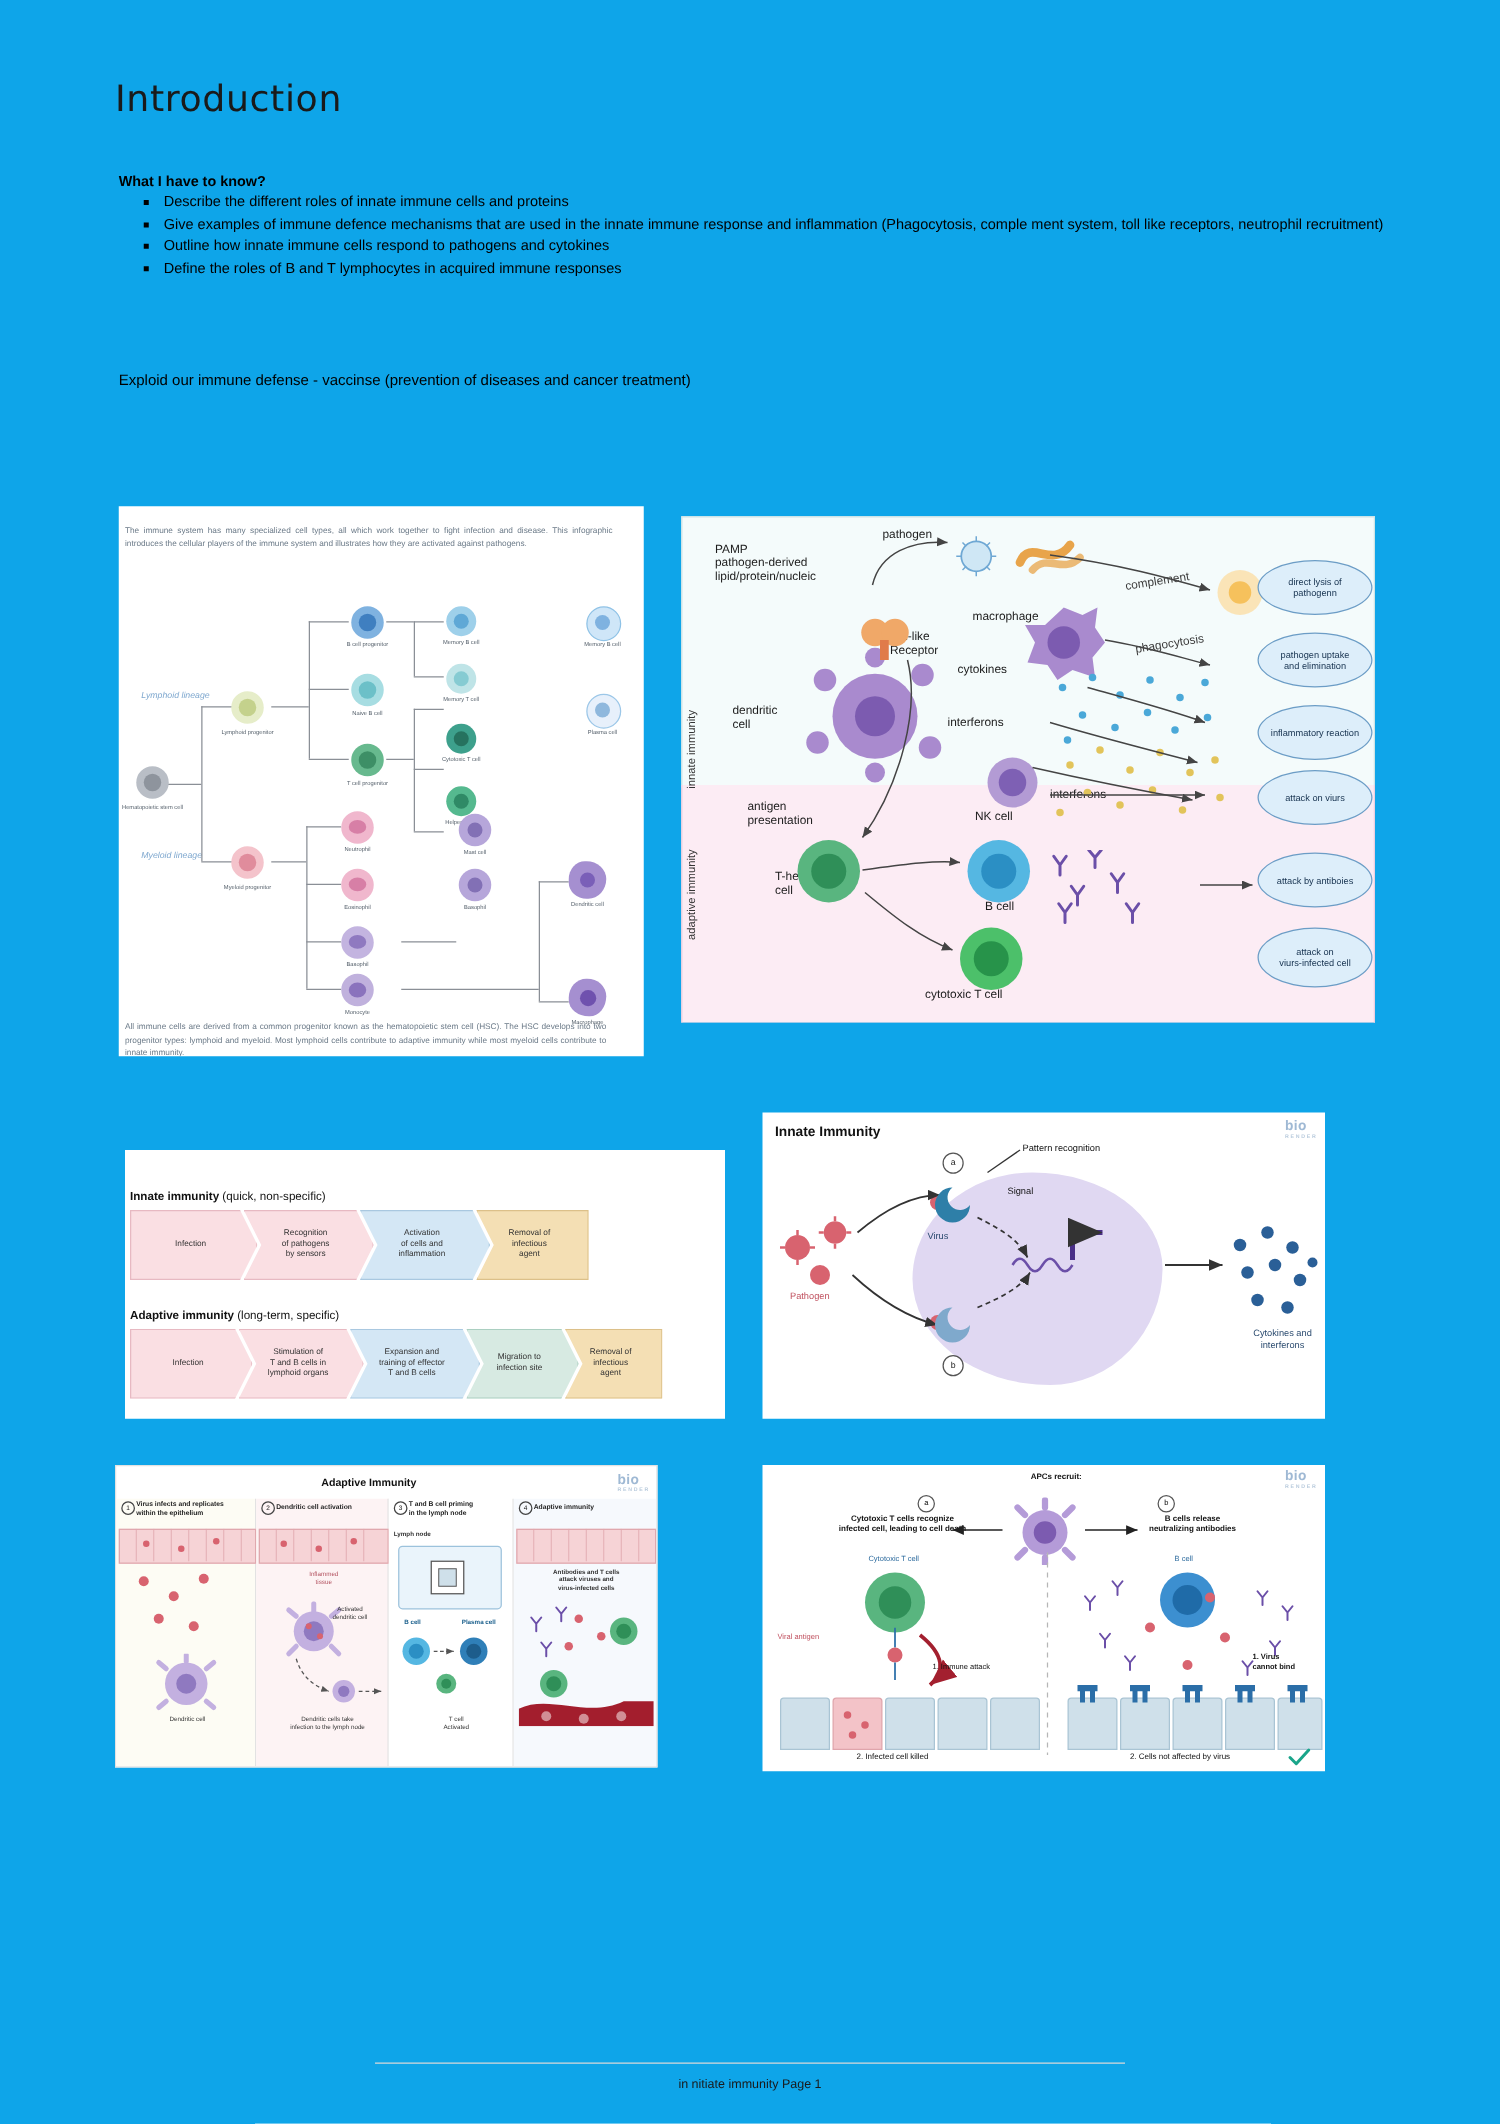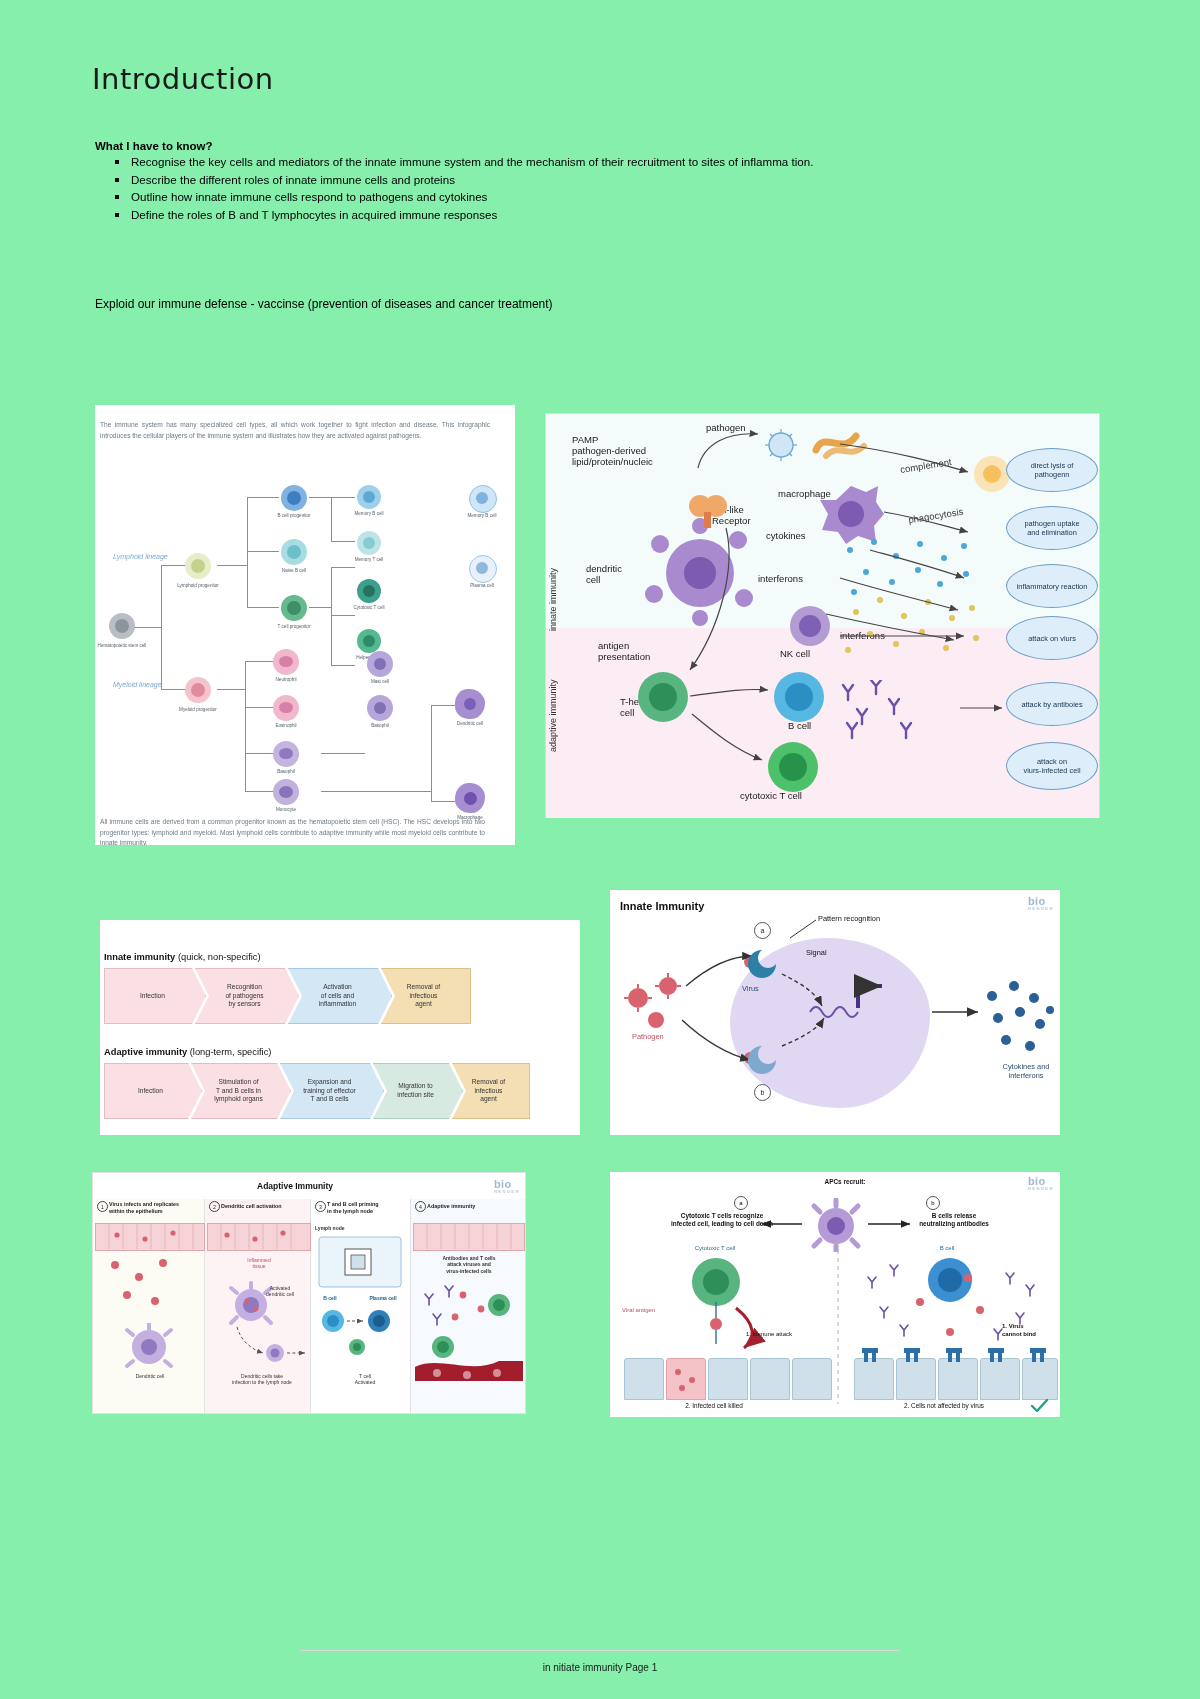--- a/index.html
+++ b/index.html
@@ -1,17 +1,17 @@
 <!DOCTYPE html>
 <html><head>
 <meta charset="utf-8">
 <style>
   html,body{margin:0;padding:0;background:#ffffff;}
   body{width:1200px;height:1699px;position:relative;font-family:"Liberation Sans",sans-serif;color:#000;}
-  .page{position:absolute;inset:0;background:#86efac;}
+  .page{position:absolute;inset:0;background:#0ea5e9;}
 
   
   .title{position:absolute;left:92px;top:62px;font-size:29px;font-weight:400;letter-spacing:.5px;color:#1a1a1a;font-family:"DejaVu Sans",sans-serif;}
   .subhead{position:absolute;left:95px;top:140px;font-size:11.5px;font-weight:600;color:#000;}
   .bullets{position:absolute;left:110px;top:155px;width:1010px;}
   .bullet{display:flex;align-items:flex-start;margin:0 0 3.5px 0;font-size:11.6px;line-height:14px;}
   .bsq{width:4px;height:4px;background:#000;margin:5px 12px 0 5px;flex:0 0 auto;}
   .btxt{flex:1 1 auto;}
   .exploit{position:absolute;left:95px;top:297px;font-size:12px;}
 
@@ -84,25 +84,25 @@
 <body>
 
 <div class="page">
 
   <div class="title">Introduction</div>
   <div class="subhead">What I have to know?</div>
 
   <div class="bullets">
     <div class="bullet">
         <span class="bsq"></span>
-        <span class="btxt">Recognise the key cells and mediators of the innate immune system and the mechanism of their recruitment to sites of inflamma tion.</span>
+        <span class="btxt">Describe the different roles of innate immune cells and proteins</span>
       </div>
     <div class="bullet">
         <span class="bsq"></span>
-        <span class="btxt">Describe the different roles of innate immune cells and proteins</span>
+        <span class="btxt">Give examples of immune defence mechanisms that are used in the innate immune response and inflammation (Phagocytosis, comple ment system, toll like receptors, neutrophil recruitment)</span>
       </div>
     <div class="bullet">
         <span class="bsq"></span>
         <span class="btxt">Outline how innate immune cells respond to pathogens and cytokines</span>
       </div>
     <div class="bullet">
         <span class="bsq"></span>
         <span class="btxt">Define the roles of B and T lymphocytes in acquired immune responses</span>
       </div>
   </div>

